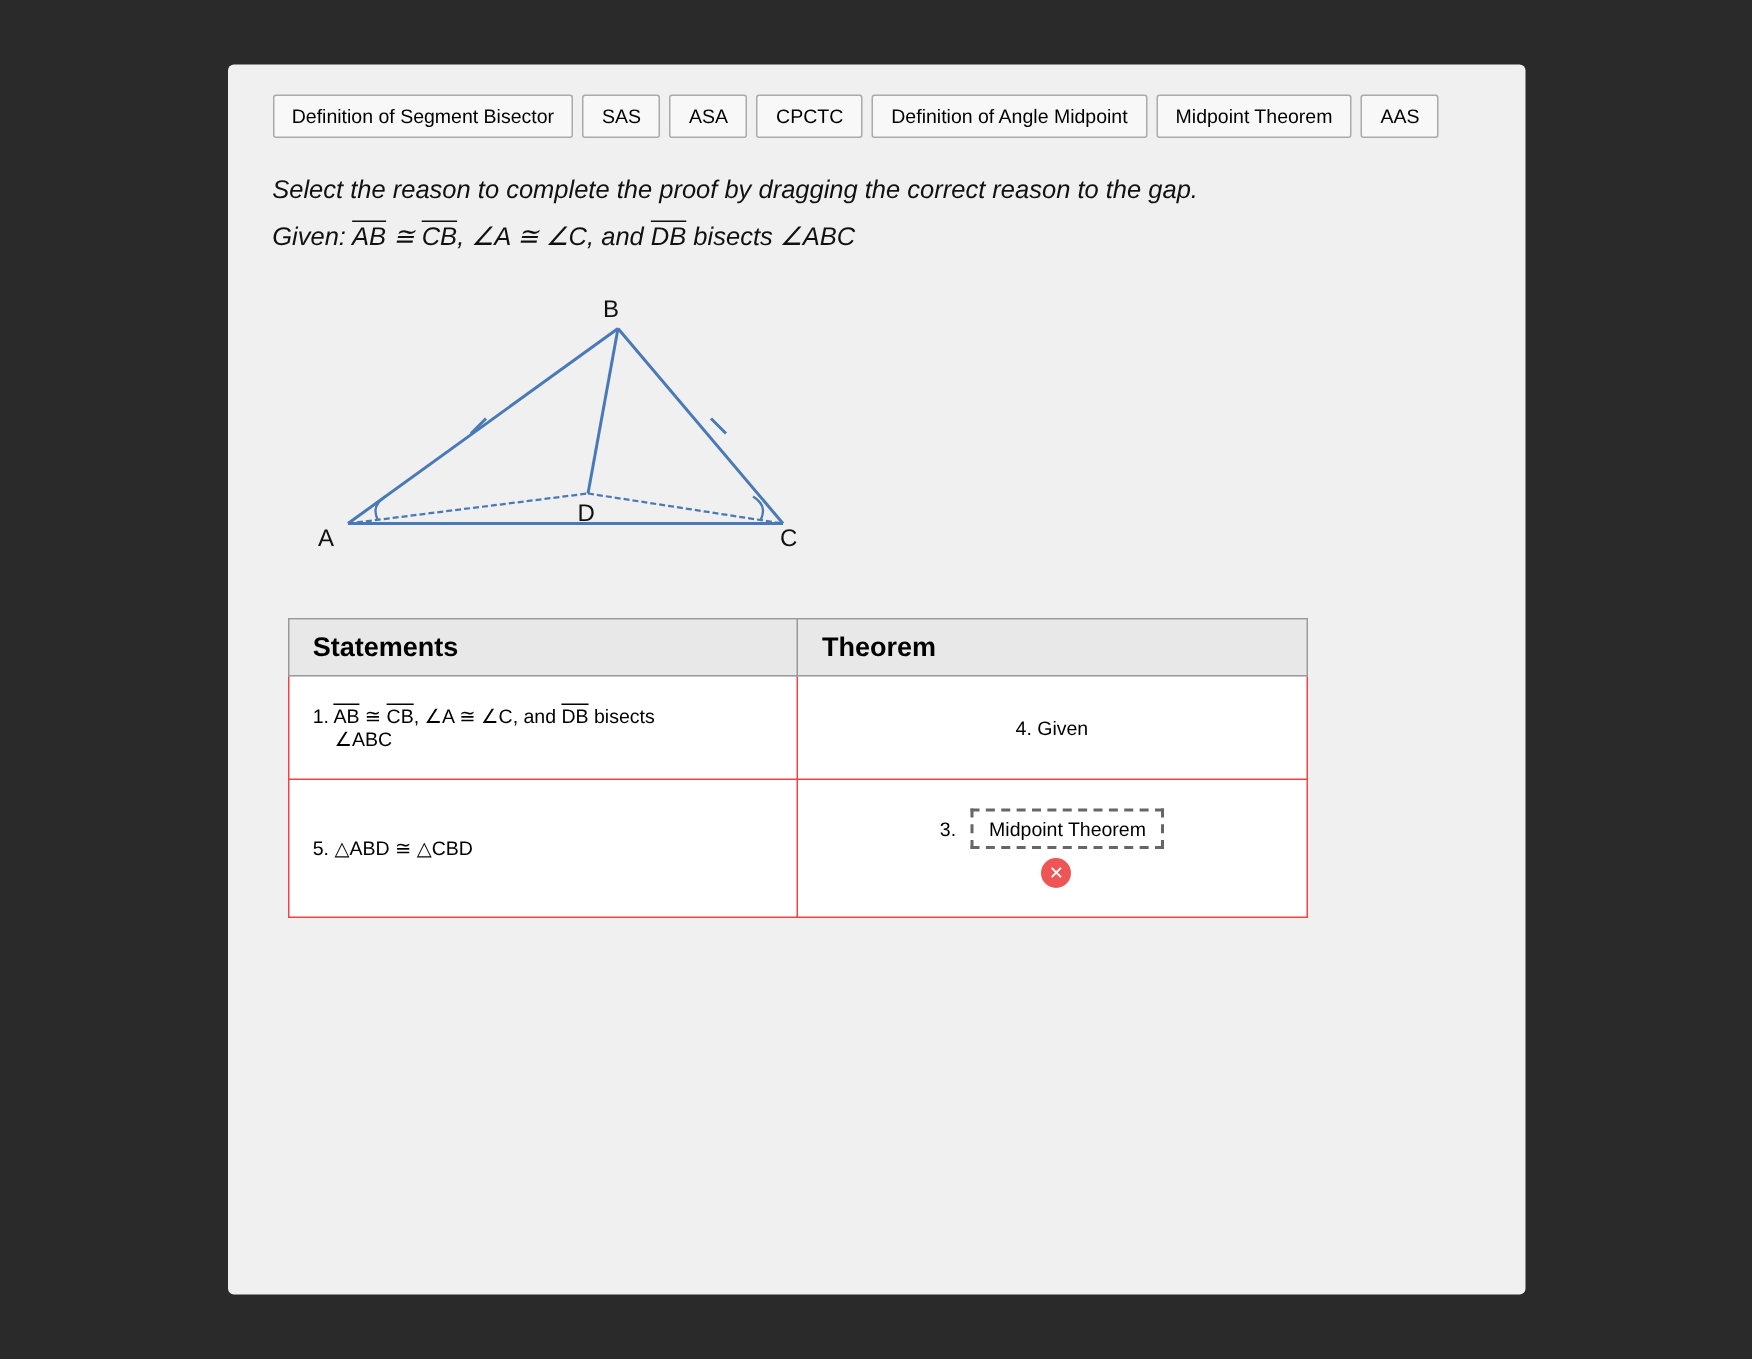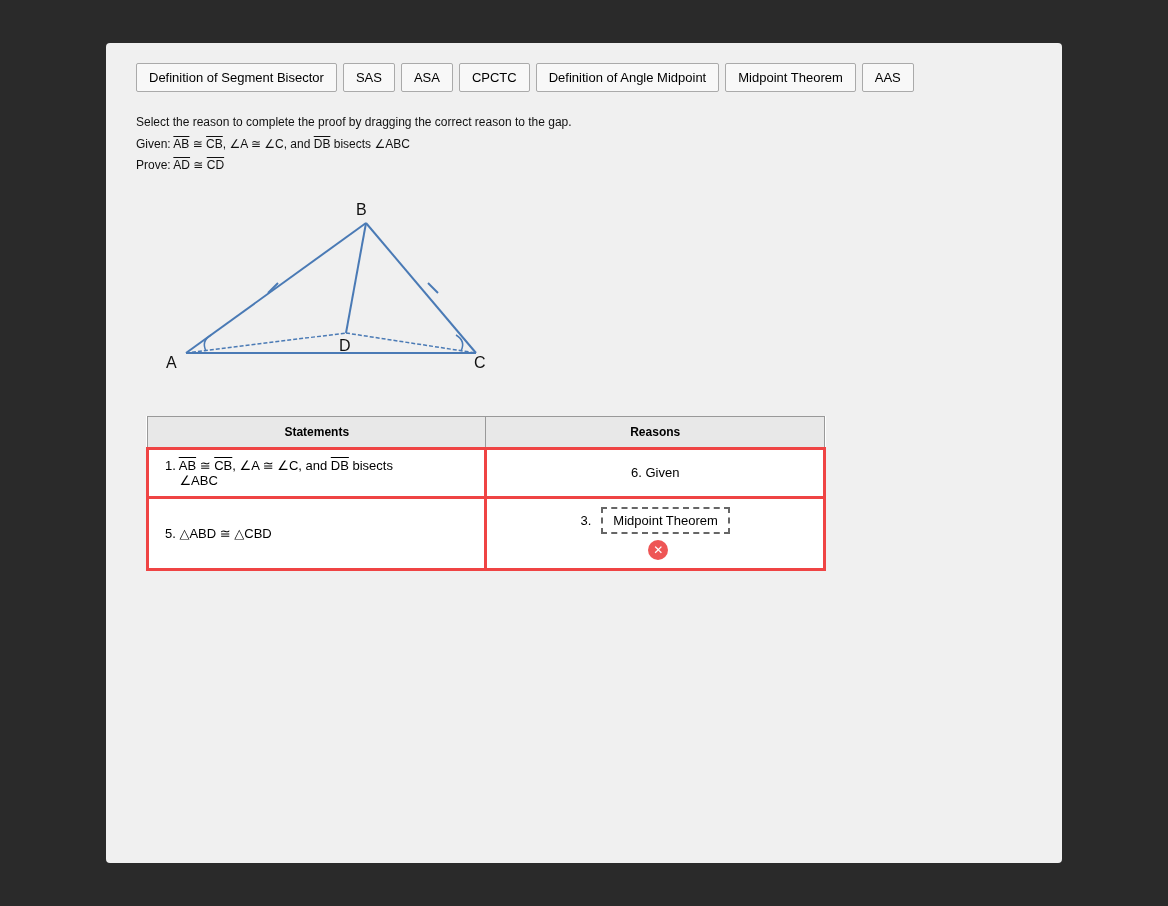--- a/index.html
+++ b/index.html
@@ -8,21 +8,21 @@
       font-family: Arial, sans-serif;
       font-size: 14px;
       display: flex;
       justify-content: center;
       align-items: center;
       min-height: 906px;
       width: 1168px;
     }
     .main-container {
       background: #f0f0f0;
-      width: 956px;
+      width: 865px;
       min-height: 820px;
       padding: 20px 30px;
       border-radius: 4px;
     }
     
     .toolbar {
       display: flex;
       flex-wrap: wrap;
       gap: 6px;
       margin-bottom: 20px;
@@ -36,22 +36,23 @@
       cursor: pointer;
       font-size: 13px;
       white-space: nowrap;
     }
     
     .problem-text {
       margin-bottom: 16px;
       line-height: 1.8;
     }
     .problem-text p {
-      font-size: 12px;
+      font-size: 17px;
       color: #111;
+      font-style: italic;
     }
     .overline {
       text-decoration: overline;
       text-align: right;
     }
     
     .triangle-area {
       margin-bottom: 20px;
       margin-left: 20px;
     }
@@ -61,28 +62,28 @@
       margin-top: 10px;
     }
     .proof-table {
       border-collapse: collapse;
       width: 680px;
       background: white;
     }
     .proof-table th {
       border: 1px solid #999;
       padding: 8px 16px;
-      text-align: center;
+      text-align: left;
       font-weight: bold;
       background: #e8e8e8;
-      font-size: 12px;
+      font-size: 18px;
     }
     .proof-table td {
-      border: 3px solid #ef4444;
-      padding: 8px 16px;
+      border: 1px solid #ef4444;
+      padding: 19px 16px;
       vertical-align: middle;
     }
     .stmt-cell {
       width: 340px;
       font-size: 13px;
     }
     .reason-cell {
       width: 340px;
       text-align: center;
       font-size: 13px;
@@ -143,23 +144,20 @@
     <div class="toolbar-item">Definition of Angle Midpoint</div>
     <div class="toolbar-item">Midpoint Theorem</div>
     <div class="toolbar-item">AAS</div>
   </div>
 
   <div class="problem-text">
     <p>Select the reason to complete the proof by dragging the correct reason to the gap.</p>
     <p>
       <span>Given: <span class="overline">AB</span> ≅ <span class="overline">CB</span>, ∠A ≅ ∠C, and <span class="overline">DB</span> bisects ∠ABC</span>
     </p>
-    <p>
-      <span>Prove: <span class="overline">AD</span> ≅ <span class="overline">CD</span></span>
-    </p>
   </div>
 
   <div class="triangle-area">
     <svg width="340" height="200">
 
       <line x1="30" y1="160" x2="210" y2="30" stroke="#4a7ab5" stroke-width="2"></line>
       <line x1="210" y1="30" x2="320" y2="160" stroke="#4a7ab5" stroke-width="2"></line>
       <line x1="30" y1="160" x2="320" y2="160" stroke="#4a7ab5" stroke-width="2"></line>
 
       <line x1="210" y1="30" x2="190" y2="140" stroke="#4a7ab5" stroke-width="2"></line>
@@ -180,31 +178,31 @@
       <text x="318" y="175" font-size="16" font-family="Arial" fill="#111">C</text>
       <text x="183" y="158" font-size="16" font-family="Arial" fill="#111">D</text>
     </svg>
   </div>
 
   <div class="proof-table-container">
     <table class="proof-table">
       <thead>
         <tr>
           <th>Statements</th>
-          <th>Reasons</th>
+          <th>Theorem</th>
         </tr>
       </thead>
       <tbody>
 
         <tr>
           <td class="stmt-cell">
             1. <span class="overline">AB</span> ≅ <span class="overline">CB</span>, ∠A ≅ ∠C, and <span class="overline">DB</span> bisects<br>&nbsp;&nbsp;&nbsp;&nbsp;∠ABC
           </td>
           <td class="reason-cell">
-            <span>6. Given</span>
+            <span>4. Given</span>
           </td>
         </tr>
 
 
         <tr>
           <td class="stmt-cell">
             5. △ABD ≅ △CBD
           </td>
           <td class="reason-cell">
             <div class="row-3-reason">

